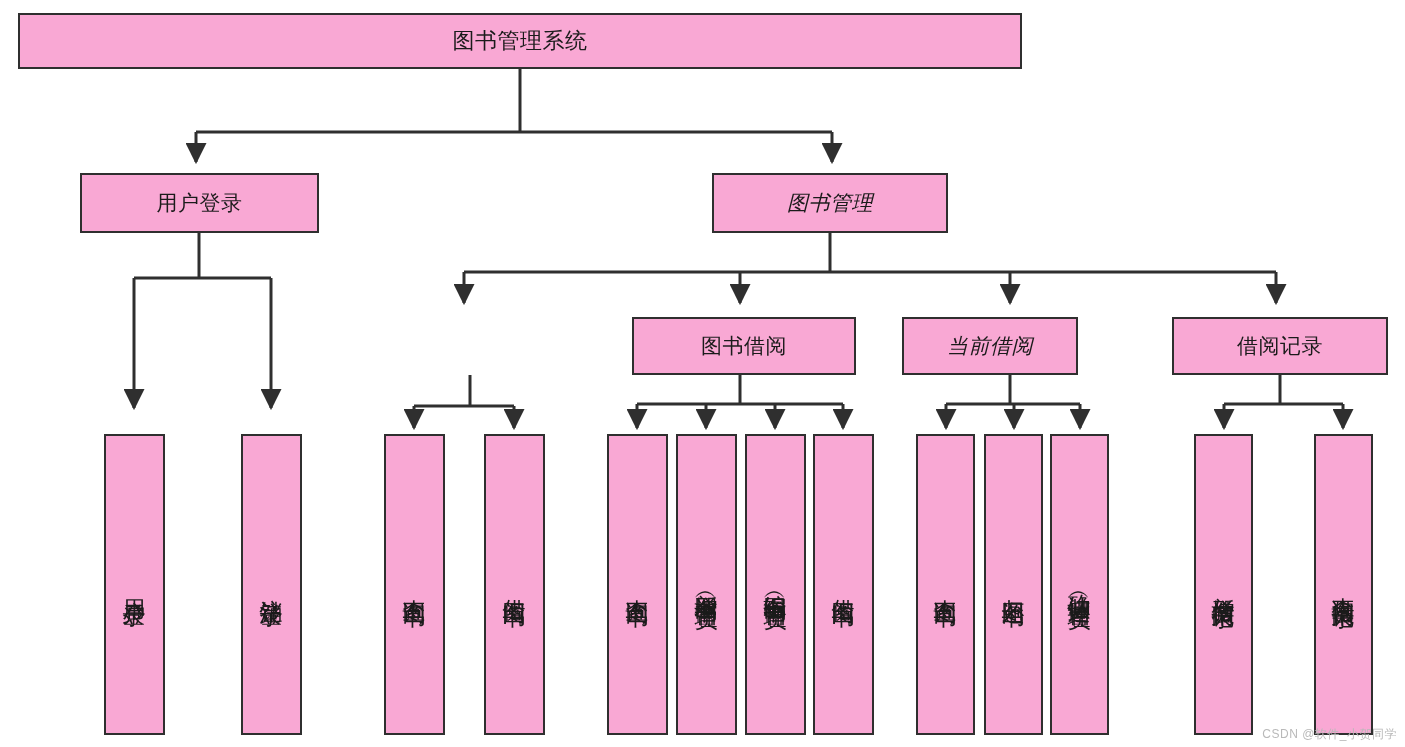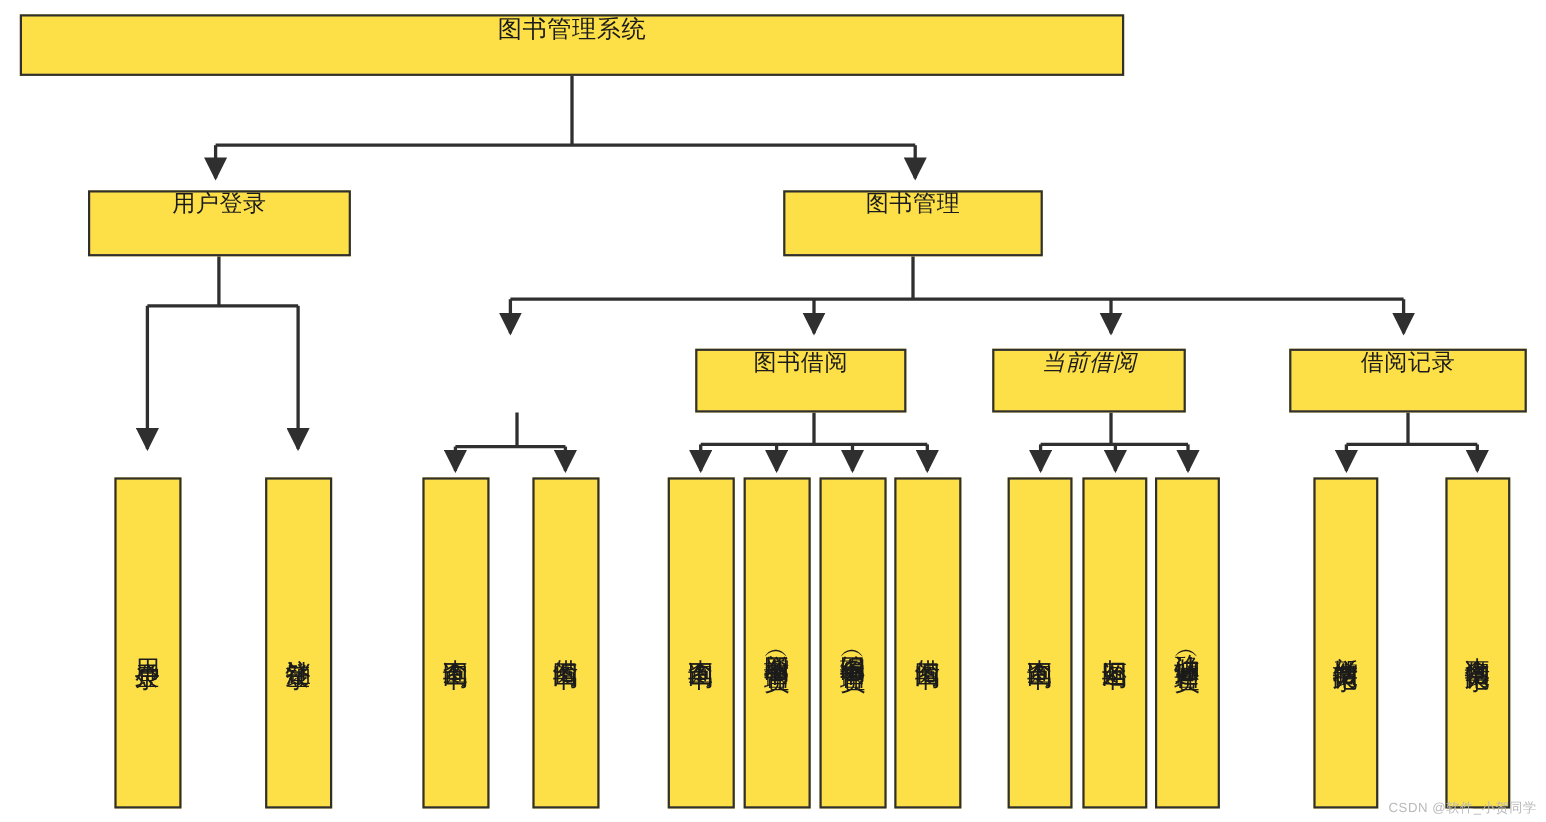--- a/index.html
+++ b/index.html
@@ -21,23 +21,24 @@
     position: absolute;
     left: 0;
     top: 0;
     width: 1405px;
     height: 747px;
     pointer-events: none;
   }
   .node {
     position: absolute;
     box-sizing: border-box;
-    background: #fde047;
+    background: #f9a8d4;
     border: 2px solid #2f2f2f;
     display: flex;
+    align-items: center;
     justify-content: center;
     color: #1b1b1b;
     z-index: 2;
   }
   .node-label {
     display: block;
     text-align: center;
     line-height: 1.08;
     white-space: nowrap;
   }
@@ -127,25 +128,25 @@
     </g>
   </svg>
 
   <div class="node horiz root" style="left:18px; top:13px; width:1004px; height:56px;">
     <span class="node-label">图书管理系统</span>
   </div>
 
   <div class="node horiz" style="left:80px; top:173px; width:239px; height:60px;">
     <span class="node-label">用户登录</span>
   </div>
-  <div class="node horiz" style="left:712px; top:173px; width:236px; height:60px;">
+  <div class="node horiz" style="left:712px; top:173px; width:236px; height:60px;font-style:italic;">
     <span class="node-label">图书管理</span>
   </div>
 
-  <div class="node horiz" style="left:632px; top:317px; width:192px; height:58px;">
+  <div class="node horiz" style="left:632px; top:317px; width:224px; height:58px;">
     <span class="node-label">图书借阅</span>
   </div>
   <div class="node horiz" style="left:902px; top:317px; width:176px; height:58px;font-style:italic;">
     <span class="node-label">当前借阅</span>
   </div>
   <div class="node horiz" style="left:1172px; top:317px; width:216px; height:58px;">
     <span class="node-label">借阅记录</span>
   </div>
 
   <div class="node vert" style="left:104px; top:434px; width:61px; height:301px;">

